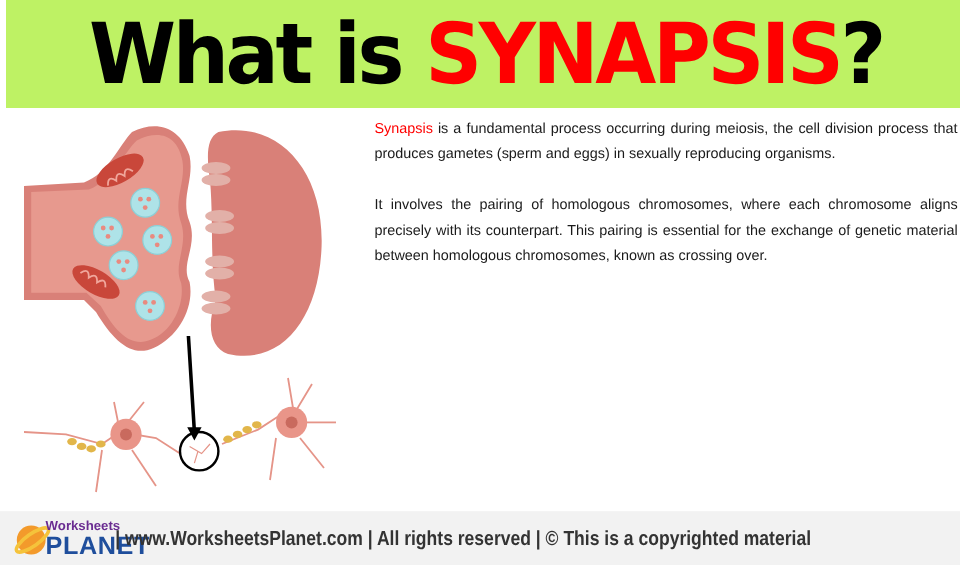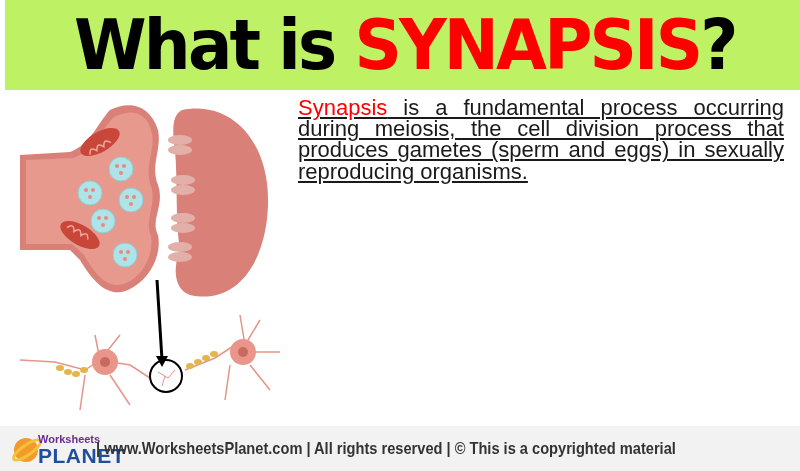--- a/index.html
+++ b/index.html
@@ -15,22 +15,22 @@
     font-family: "DejaVu Sans", sans-serif;
     font-weight: 900; font-size: 70px; letter-spacing: -3px;
     color: #000; white-space: nowrap;
     transform: scaleX(0.94); line-height: 1;
   }
   .title .accent { color: #ff0000; }
 
   .illustration { position: absolute; left: 0; top: 90px; width: 290px; height: 330px; }
 
   .text-col {
-    position: absolute; left: 298px; top: 97px; width: 486px;
-    font-size: 22px; line-height: 21.2px; color: #1a1a1a; text-align: justify; text-decoration: underline;
+    position: absolute; left: 312px; top: 97px; width: 486px;
+    font-size: 12px; line-height: 21.2px; color: #1a1a1a; text-align: justify;
   }
   .text-col p { margin-bottom: 21px; }
   .text-col .hl { color: #ff0000; }
 
   .footer {
     position: absolute; left: 0; top: 426px; width: 800px; height: 45px;
     background: #f2f2f2;
     display: flex; align-items: center;
   }
   .logo { display: flex; align-items: center; margin-left: 10px; width: 80px; height: 40px; position: relative; }
@@ -127,20 +127,21 @@
       <ellipse cx="206" cy="268" rx="4" ry="3"></ellipse>
         <ellipse cx="214" cy="264" rx="4" ry="3"></ellipse>
     </g>
     <circle cx="166" cy="286" r="16" fill="none" stroke="#000" stroke-width="2"></circle>
     <path d="M158 282 L168 288 L175 280 M165 286 L162 296" stroke="#e59488" stroke-width="1" fill="none"></path>
   </svg>
 </div>
 
 <div class="text-col">
   <p><span class="hl">Synapsis</span><span> is a fundamental process occurring during meiosis, the cell division process that produces gametes (sperm and eggs) in sexually reproducing organisms.</span></p>
+  <p><span>It involves the pairing of homologous chromosomes, where each chromosome aligns precisely with its counterpart. This pairing is essential for the exchange of genetic material between homologous chromosomes, known as crossing over.</span></p>
 </div>
 
 <div class="footer">
   <div class="logo">
     <svg width="34" height="34" viewBox="0 0 34 34" style="position:absolute;left:0;top:3px;">
       <circle cx="16" cy="18" r="12" fill="#f39a2b"></circle>
       <ellipse cx="17" cy="18" rx="16" ry="5" transform="rotate(-35 17 18)" fill="none" stroke="#f5c33b" stroke-width="3"></ellipse>
     </svg>
     <div class="logo-text">
       <span class="l1">Worksheets</span>

